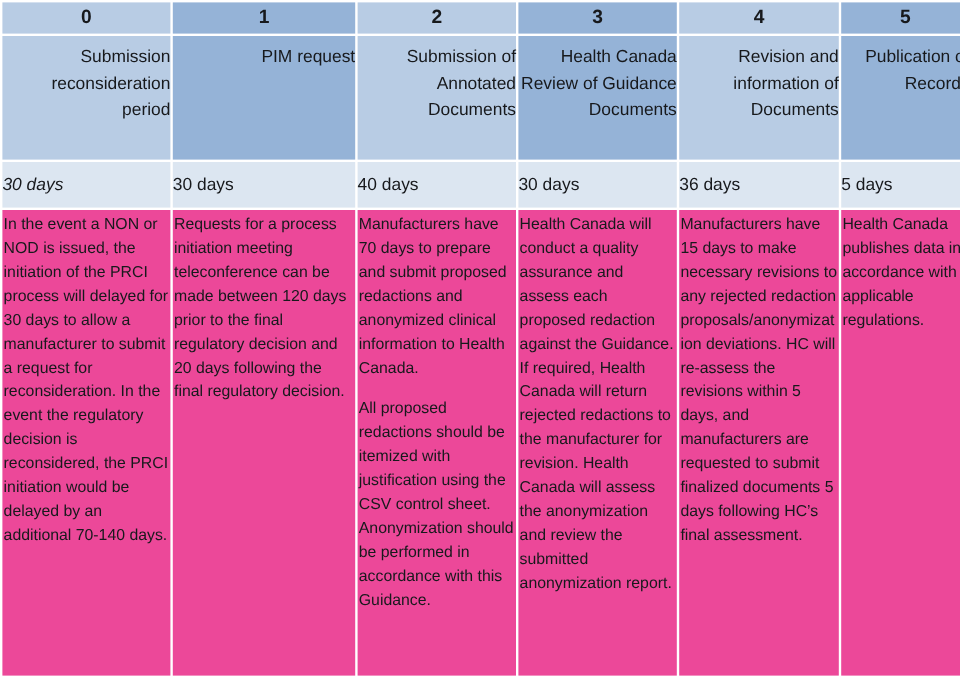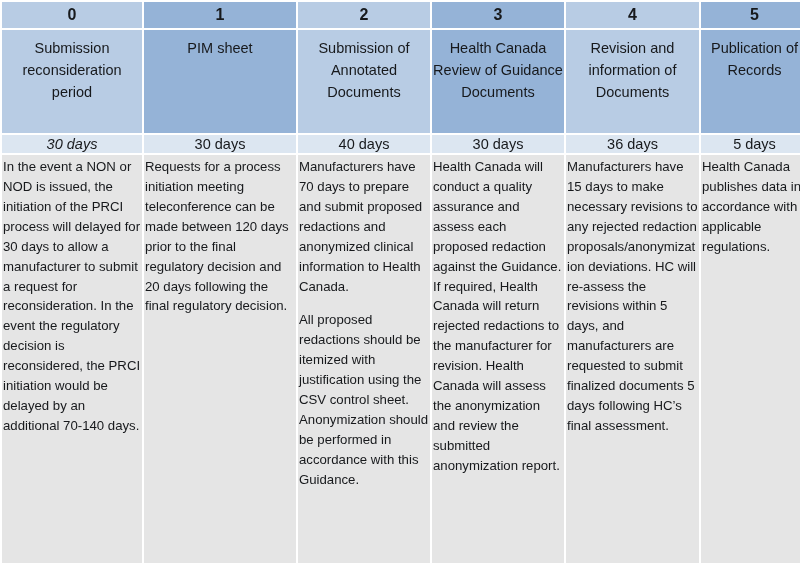--- a/index.html
+++ b/index.html
@@ -50,44 +50,43 @@
     text-align: center;
     vertical-align: middle;
     font-weight: bold;
     font-size: 16px;
     color: #17191c;
   }
 
   
   tr.row-title td {
     height: 96px;
-    text-align: center;
+    text-align: right;
     vertical-align: top;
     font-size: 14.5px;
     line-height: 1.52;
     color: #17191c;
     padding-top: 7px;
   }
 
   
   tr.row-duration td {
-    height: 18px;
-    text-align: center;
+    height: 38px;
     vertical-align: middle;
     font-size: 14.5px;
     color: #17191c;
     background: #dce6f1;
   }
   tr.row-duration td.italic-duration {
     font-style: italic;
   }
 
   
   tr.row-body td {
-    background: #e5e5e5;
+    background: #ec4899;
     font-size: 13.2px;
     line-height: 1.51;
     color: #17191c;
     text-align: left;
     vertical-align: top;
     padding: 2px 1px 2px 1px;
     word-break: normal;
     overflow-wrap: break-word;
     hyphens: none;
   }
@@ -122,21 +121,21 @@
         <td class="shade-light">0</td>
         <td class="shade-dark">1</td>
         <td class="shade-light">2</td>
         <td class="shade-dark">3</td>
         <td class="shade-light">4</td>
         <td class="shade-dark">5</td>
       </tr>
 
       <tr class="row-title">
         <td class="shade-light">Submission reconsideration period</td>
-        <td class="shade-dark">PIM sheet</td>
+        <td class="shade-dark">PIM request</td>
         <td class="shade-light">Submission of Annotated Documents</td>
         <td class="shade-dark">Health Canada Review of Guidance Documents</td>
         <td class="shade-light">Revision and information of Documents</td>
         <td class="shade-dark">Publication of Records</td>
       </tr>
 
       <tr class="row-duration">
         <td class="italic-duration">30 days</td>
         <td>30 days</td>
         <td>40 days</td>

